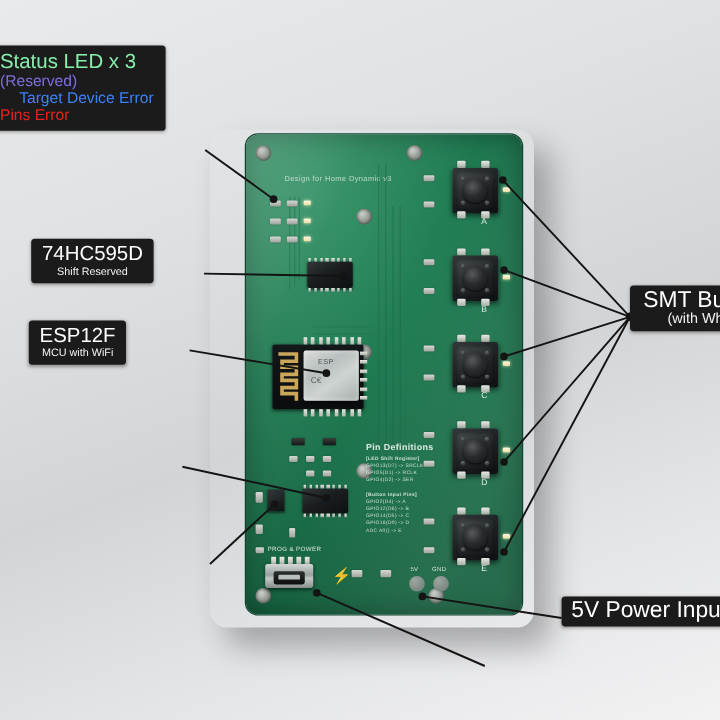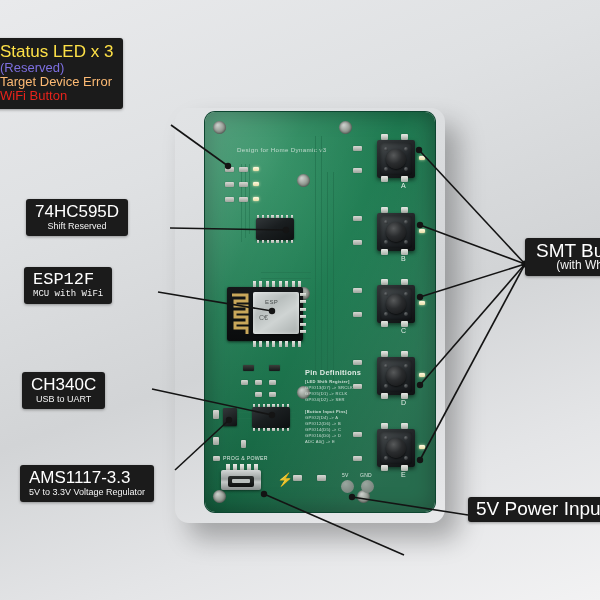--- a/index.html
+++ b/index.html
@@ -154,23 +154,23 @@
   
   .label{
     position:absolute;background:#1b1b1b;color:#fff;
     padding:3px 9px 4px;border-radius:3px;
     box-shadow:0 1px 3px rgba(0,0,0,.35);
     white-space:nowrap;
   }
   .label .l1{display:block;font-size:17px;line-height:19px;font-weight:400;}
   .label .l2{display:block;font-size:9px;line-height:11px;text-align:center;opacity:.95;}
   .label .r1{display:block;font-size:11px;line-height:14px;}
-  .c-white{color:#fde047;}
+  .c-white{color:#86efac;}
   .c-purple{color:#7d6fe0;}
-  .c-yellow{color:#fdba74;}
+  .c-yellow{color:#3b82f6;margin-left:16px;}
   .c-red{color:#e8231b;}
 
   svg.leaders{position:absolute;left:0;top:0;width:600px;height:600px;pointer-events:none;}
   svg.leaders line{stroke:#141414;stroke-width:1.6;}
   svg.leaders circle{fill:#141414;}
 </style>
 </head>
 <body>
 
 <div id="stage">
@@ -476,42 +476,34 @@
     <circle cx="352" cy="497" r="3.2"></circle>
 
     <line x1="264" y1="494" x2="404" y2="555"></line>
     <circle cx="264" cy="494" r="3.2"></circle>
   </svg>
 
   <div class="label" style="left:-10px;top:38px;padding:4px 10px 6px;">
     <span class="l1 c-white">Status LED x 3</span>
     <span class="r1 c-purple" style="font-size:13px;">(Reserved)</span>
     <span class="r1 c-yellow" style="font-size:13px;">Target Device Error</span>
-    <span class="r1 c-red" style="font-size:13px;">WiFi Button</span>
+    <span class="r1 c-red" style="font-size:13px;">Pins Error</span>
   </div>
 
   <div class="label" style="left:26px;top:199px;">
     <span class="l1">74HC595D</span>
     <span class="l2">Shift Reserved</span>
   </div>
 
-  <div class="label" style="left:24px;top:267px;font-family:Liberation Mono, monospace;">
+  <div class="label" style="left:24px;top:267px;">
     <span class="l1">ESP12F</span>
     <span class="l2">MCU with WiFi</span>
   </div>
 
-  <div class="label" style="left:22px;top:372px;">
-    <span class="l1">CH340C</span>
-    <span class="l2">USB to UART</span>
-  </div>
-
-  <div class="label" style="left:20px;top:465px;">
-    <span class="l1">AMS1117-3.3</span>
-    <span class="l2">5V to 3.3V Voltage Regulator</span>
-  </div>
+
 
   <div class="label" style="left:525px;top:238px;padding:3px 11px 5px;">
     <span class="l1" style="font-size:19px;">SMT Button x 5</span>
     <span class="l2" style="font-size:12px;">(with White LED)</span>
   </div>
 
   <div class="label" style="left:468px;top:497px;padding:2px 8px 4px;">
     <span class="l1" style="font-size:19px;">5V Power Input</span>
   </div>
 

